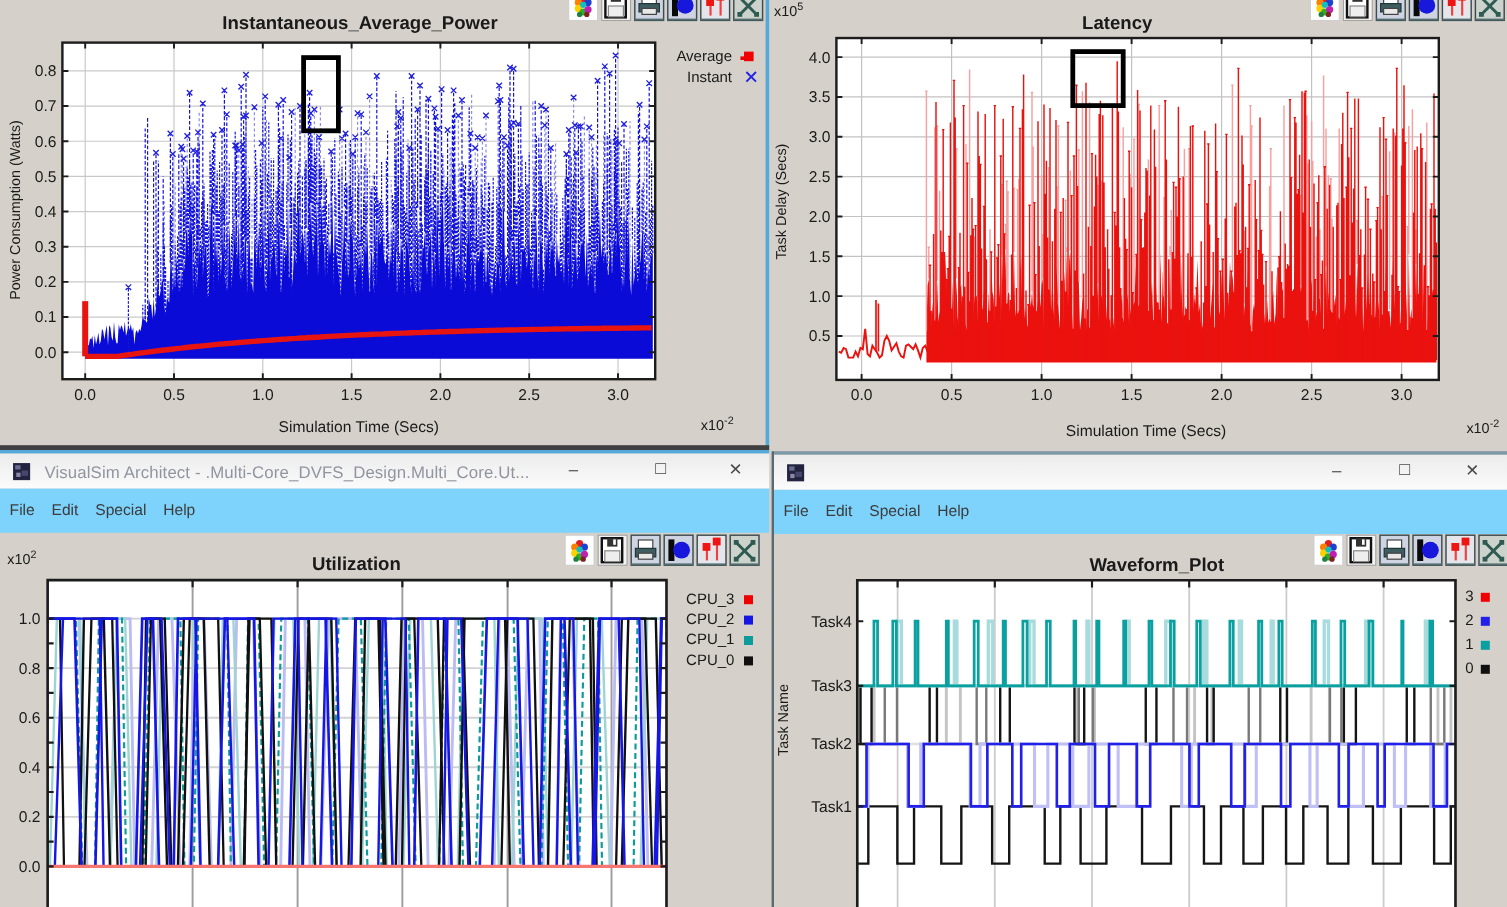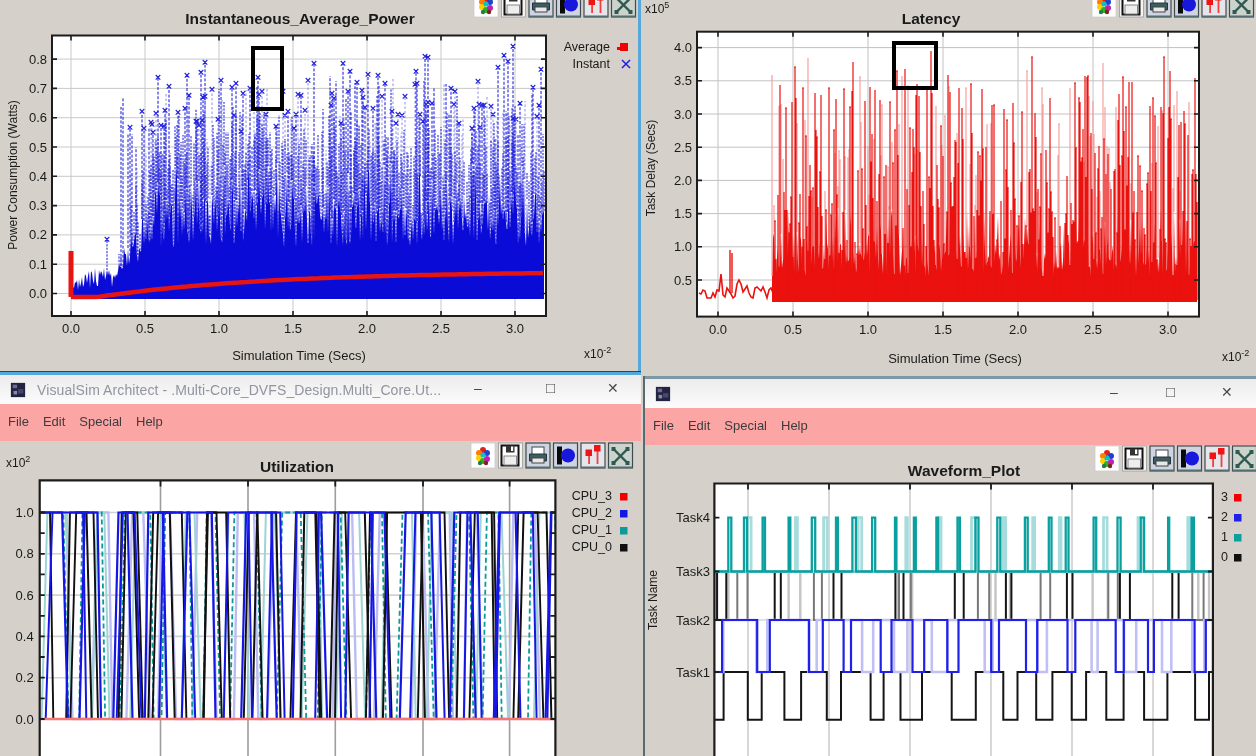--- a/index.html
+++ b/index.html
@@ -1,31 +1,31 @@
 <!DOCTYPE html>
 <html><head><meta charset="utf-8">
 <style>
 * { margin:0; padding:0; box-sizing:border-box; }
 html,body { width:1256px; height:756px; overflow:hidden; background:#d5d1ca;
   font-family:"Liberation Sans", sans-serif; }
 .abs { position:absolute; }
 #tl { left:0; top:0; }
 #tr { left:641px; top:0; }
 #divider { left:638px; top:0; width:3px; height:372px; background:#54a9da; }
-#wl { left:0; top:371px; width:641px; height:385px; border-top:1px solid #404040; }
+#wl { left:0; top:371px; width:641px; height:385px; border-top:4px solid #404040; }
 #wl .blue { height:3px; background:#54a9da; }
 #wr { left:643px; top:376px; width:613px; height:380px; border-left:2px solid #5a6a72; }
 #wr .blue { height:2.5px; background:#7e98a6; }
 .tbar { height:29px; background:linear-gradient(#ececec, #fbfbfb); position:relative; }
 .wicon { position:absolute; left:10px; top:7px; }
 .wtitle { position:absolute; left:37px; top:6.5px; font-size:14px; letter-spacing:0.1px; color:#9294a0; white-space:nowrap; }
 .ctrl { position:absolute; top:5px; font-size:14px; color:#4a4a4a; }
 #wl .minb { left:474px; } #wl .maxb { left:546px; top:4px; font-size:15px; } #wl .clsb { left:607px; }
 #wr .minb { left:465px; } #wr .maxb { left:521px; top:4px; font-size:15px; } #wr .clsb { left:576px; }
-.mbar { height:37px; background:#fca5a5; padding:10px 16px 0 8px; font-size:13px; color:#3c3c3c; }
+.mbar { height:37px; background:#7dd3fc; padding:10px 16px 0 8px; font-size:13px; color:#3c3c3c; }
 .mbar span { margin-right:14px; }
 </style></head>
 <body>
 <div class="abs" id="tl"><svg width="641" height="371" viewBox="0 0 641 371">
       <rect width="641" height="371" fill="#d5d1ca"></rect>
       <rect x="52" y="35.5" width="494" height="280.5" fill="#ffffff"></rect>
       <path d="M52 293.5 H546 M52 264.2 H546 M52 234.9 H546 M52 205.6 H546 M52 176.3 H546 M52 147.0 H546 M52 117.7 H546 M52 88.4 H546 M52 59.1 H546 M71.0 35.5 V316 M145.0 35.5 V316 M219.0 35.5 V316 M293.0 35.5 V316 M367.0 35.5 V316 M441.0 35.5 V316 M515.0 35.5 V316" stroke="#c9c9c9" stroke-width="1" fill="none"></path>
       <path d="M71 299 L71 283 L72 290 L73 287 L74 288 L75 282 L76 283 L77 280 L78 290 L79 279 L80 287 L81 283 L82 277 L83 287 L84 284 L85 274 L86 276 L87 283 L88 276 L89 271 L90 288 L91 271 L92 273 L93 281 L94 284 L95 268 L96 281 L97 286 L98 286 L99 270 L100 275 L101 271 L102 273 L103 277 L104 268 L105 280 L106 276 L107 271 L108 275 L109 270 L110 276 L111 273 L112 287 L113 277 L114 275 L115 278 L116 274 L117 276 L118 271 L119 262 L120 267 L121 266 L122 269 L123 267 L124 248 L125 254 L126 254 L127 266 L128 248 L129 264 L130 256 L131 235 L132 245 L133 247 L134 241 L135 234 L136 235 L137 255 L138 262 L139 249 L140 250 L141 252 L142 219 L143 220 L144 244 L145 227 L146 239 L147 212 L148 233 L149 242 L150 242 L151 225 L152 239 L153 216 L154 226 L155 194 L156 190 L157 214 L158 182 L159 194 L160 195 L161 246 L162 211 L163 233 L164 241 L165 223 L166 200 L167 220 L168 198 L169 231 L170 215 L171 206 L172 206 L173 247 L174 246 L175 200 L176 166 L177 178 L178 243 L179 179 L180 218 L181 201 L182 235 L183 208 L184 230 L185 212 L186 187 L187 229 L188 234 L189 243 L190 235 L191 186 L192 211 L193 240 L194 217 L195 205 L196 180 L197 224 L198 208 L199 181 L200 229 L201 234 L202 223 L203 232 L204 198 L205 201 L206 244 L207 203 L208 198 L209 238 L210 235 L211 244 L212 195 L213 205 L214 224 L215 194 L216 209 L217 231 L218 216 L219 175 L220 220 L221 238 L222 242 L223 215 L224 165 L225 234 L226 214 L227 216 L228 197 L229 209 L230 226 L231 231 L232 179 L233 194 L234 243 L235 233 L236 200 L237 227 L238 203 L239 214 L240 168 L241 231 L242 190 L243 241 L244 232 L245 209 L246 213 L247 221 L248 180 L249 169 L250 213 L251 208 L252 191 L253 200 L254 218 L255 190 L256 230 L257 205 L258 199 L259 169 L260 200 L261 214 L262 198 L263 195 L264 170 L265 229 L266 204 L267 204 L268 166 L269 201 L270 204 L271 231 L272 188 L273 229 L274 196 L275 213 L276 195 L277 163 L278 237 L279 180 L280 208 L281 215 L282 226 L283 233 L284 247 L285 218 L286 207 L287 172 L288 229 L289 202 L290 231 L291 225 L292 180 L293 197 L294 199 L295 231 L296 247 L297 224 L298 212 L299 223 L300 222 L301 205 L302 242 L303 213 L304 203 L305 211 L306 186 L307 222 L308 243 L309 213 L310 210 L311 234 L312 246 L313 180 L314 237 L315 186 L316 202 L317 204 L318 195 L319 197 L320 214 L321 220 L322 218 L323 207 L324 233 L325 213 L326 219 L327 185 L328 232 L329 186 L330 210 L331 243 L332 218 L333 236 L334 199 L335 210 L336 206 L337 246 L338 207 L339 196 L340 207 L341 215 L342 235 L343 245 L344 211 L345 238 L346 240 L347 245 L348 173 L349 239 L350 244 L351 235 L352 206 L353 207 L354 193 L355 218 L356 228 L357 205 L358 207 L359 189 L360 240 L361 217 L362 210 L363 238 L364 167 L365 193 L366 230 L367 196 L368 172 L369 169 L370 202 L371 240 L372 205 L373 224 L374 220 L375 202 L376 241 L377 213 L378 209 L379 208 L380 232 L381 218 L382 224 L383 232 L384 165 L385 234 L386 214 L387 245 L388 237 L389 205 L390 200 L391 163 L392 242 L393 221 L394 210 L395 221 L396 242 L397 210 L398 216 L399 219 L400 207 L401 210 L402 188 L403 240 L404 206 L405 235 L406 208 L407 219 L408 241 L409 235 L410 246 L411 232 L412 217 L413 240 L414 221 L415 216 L416 223 L417 244 L418 221 L419 174 L420 176 L421 231 L422 240 L423 215 L424 235 L425 223 L426 201 L427 231 L428 214 L429 197 L430 235 L431 238 L432 179 L433 215 L434 234 L435 210 L436 210 L437 205 L438 212 L439 224 L440 212 L441 189 L442 230 L443 217 L444 240 L445 210 L446 220 L447 180 L448 230 L449 242 L450 203 L451 196 L452 211 L453 244 L454 222 L455 198 L456 216 L457 183 L458 229 L459 201 L460 210 L461 197 L462 218 L463 230 L464 195 L465 219 L466 212 L467 225 L468 228 L469 214 L470 236 L471 198 L472 163 L473 215 L474 238 L475 162 L476 198 L477 240 L478 220 L479 220 L480 203 L481 234 L482 226 L483 220 L484 201 L485 205 L486 197 L487 203 L488 231 L489 194 L490 239 L491 228 L492 218 L493 230 L494 210 L495 234 L496 244 L497 209 L498 226 L499 203 L500 178 L501 215 L502 201 L503 219 L504 209 L505 212 L506 222 L507 229 L508 212 L509 202 L510 227 L511 209 L512 192 L513 213 L514 194 L515 173 L516 201 L517 210 L518 244 L519 231 L520 239 L521 217 L522 166 L523 214 L524 179 L525 233 L526 246 L527 199 L528 238 L529 228 L530 213 L531 233 L532 236 L533 221 L534 216 L535 194 L536 195 L537 232 L538 210 L539 244 L540 220 L541 232 L542 215 L543 213 L544 211 L544 299 Z" fill="#0b0bd8" stroke="none"></path>
       <path d="M131 235 V172 M137 255 V168 M146 239 V153 M151 225 V123 M152 239 V125 M155 194 V139 M156 190 V114 M163 233 V154 M166 200 V94 M176 166 V165 M179 179 V165 M181 201 V151 M186 187 V165 M188 234 V116 M194 217 V156 M198 208 V121 M199 181 V125 M200 229 V155 M205 201 V96 M207 203 V139 M210 235 V166 M212 195 V90 M218 216 V120 M221 238 V135 M222 242 V98 M224 165 V161 M234 243 V115 M241 231 V131 M242 190 V164 M246 213 V90 M254 218 V83 M262 198 V91 M263 195 V140 M267 204 V87 M268 166 V147 M283 233 V91 M285 218 V115 M291 225 V118 M294 199 V129 M298 212 V95 M299 223 V139 M303 213 V138 M305 211 V110 M308 243 V81 M311 234 V146 M326 219 V150 M331 243 V105 M340 207 V116 M344 211 V117 M356 228 V136 M359 189 V127 M370 202 V142 M375 202 V122 M376 241 V123 M382 224 V96 M383 232 V136 M391 163 V152 M393 221 V77 M396 242 V123 M398 216 V114 M401 210 V133 M402 188 V116 M405 235 V97 M415 216 V84 M418 221 V142 M425 223 V143 M444 240 V83 M450 203 V150 M454 222 V104 M455 198 V91 M462 218 V135 M463 230 V118 M477 240 V152 M478 220 V81 M487 203 V97 M491 228 V107 M493 230 V114 M496 244 V144 M497 209 V120 M503 219 V112 M507 229 V113 M510 227 V125 M513 213 V119 M516 201 V120 M521 217 V146 M525 233 V101 M537 232 V117" stroke="#8c8cf0" stroke-width="1" fill="none" stroke-dasharray="2.5,2"></path>
       <path d="M107 294 V239 M119 262 V254 M121 266 V256 M131 235 V205 M132 245 V231 M134 241 V212 M136 235 V184 M137 255 V205 M138 262 V222 M140 250 V234 M142 219 V182 M143 220 V171 M146 239 V204 M148 233 V196 M149 242 V212 M150 242 V170 M151 225 V164 M152 239 V200 M153 216 V154 M154 226 V157 M155 194 V173 M156 190 V139 M157 214 V148 M158 182 V136 M159 194 V167 M160 195 V151 M161 246 V172 M162 211 V153 M163 233 V207 M164 241 V158 M165 223 V183 M166 200 V119 M167 220 V189 M168 198 V168 M169 231 V160 M170 215 V153 M171 206 V185 M172 206 V184 M173 247 V169 M174 246 V189 M175 200 V126 M176 166 V137 M177 178 V125 M178 243 V214 M179 179 V115 M180 218 V154 M181 201 V142 M182 235 V176 M183 208 V135 M184 230 V161 M185 212 V165 M186 187 V153 M187 229 V152 M188 234 V208 M189 243 V195 M190 235 V185 M191 186 V136 M193 240 V195 M194 217 V143 M195 205 V180 M196 180 V109 M197 224 V175 M199 181 V154 M200 229 V211 M201 234 V179 M202 223 V173 M203 232 V204 M204 198 V112 M205 201 V156 M206 244 V175 M207 203 V162 M208 198 V148 M209 238 V216 M210 235 V215 M212 195 V164 M213 205 V125 M214 224 V138 M216 209 V186 M217 231 V191 M218 216 V150 M219 175 V89 M220 220 V177 M222 242 V199 M223 215 V144 M224 165 V102 M225 234 V177 M226 214 V132 M227 216 V166 M228 197 V132 M229 209 V187 M230 226 V158 M231 231 V177 M232 179 V123 M233 194 V106 M234 243 V167 M235 233 V153 M236 200 V115 M237 227 V187 M239 214 V152 M240 168 V112 M242 190 V115 M243 241 V169 M245 209 V170 M246 213 V153 M247 221 V177 M248 180 V144 M249 169 V134 M250 213 V155 M251 208 V188 M254 218 V141 M255 190 V132 M256 230 V193 M257 205 V118 M258 199 V146 M259 169 V118 M260 200 V113 M261 214 V138 M262 198 V123 M263 195 V129 M264 170 V112 M265 229 V167 M266 204 V139 M267 204 V138 M268 166 V138 M269 201 V172 M270 204 V132 M271 231 V170 M273 229 V187 M274 196 V169 M276 195 V157 M277 163 V131 M278 237 V210 M279 180 V115 M280 208 V162 M281 215 V197 M282 226 V143 M283 233 V148 M284 247 V178 M285 218 V139 M287 172 V154 M289 202 V151 M290 231 V200 M291 225 V154 M292 180 V116 M293 197 V163 M294 199 V131 M295 231 V185 M296 247 V207 M297 224 V196 M298 212 V156 M299 223 V144 M300 222 V200 M301 205 V177 M302 242 V189 M303 213 V164 M304 203 V128 M305 211 V169 M306 186 V140 M309 213 V158 M310 210 V155 M311 234 V216 M312 246 V171 M313 180 V155 M314 237 V158 M315 186 V165 M316 202 V169 M317 204 V166 M318 195 V135 M319 197 V169 M320 214 V192 M322 218 V132 M323 207 V167 M324 233 V194 M326 219 V192 M327 185 V161 M328 232 V167 M329 186 V115 M330 210 V131 M331 243 V155 M332 218 V146 M333 236 V211 M334 199 V117 M335 210 V127 M336 206 V165 M337 246 V171 M338 207 V177 M339 196 V144 M340 207 V185 M341 215 V138 M342 235 V171 M343 245 V227 M344 211 V124 M345 238 V214 M346 240 V194 M347 245 V168 M348 173 V149 M349 239 V191 M350 244 V220 M351 235 V155 M352 206 V187 M354 193 V148 M355 218 V138 M356 228 V142 M357 205 V121 M358 207 V164 M359 189 V125 M360 240 V172 M361 217 V192 M362 210 V179 M363 238 V178 M365 193 V164 M366 230 V183 M367 196 V161 M368 172 V147 M369 169 V128 M371 240 V155 M372 205 V153 M373 224 V149 M374 220 V164 M375 202 V153 M376 241 V179 M378 209 V136 M379 208 V144 M380 232 V162 M381 218 V182 M382 224 V166 M383 232 V213 M385 234 V183 M386 214 V137 M387 245 V158 M389 205 V185 M390 200 V155 M391 163 V89 M392 242 V192 M393 221 V162 M394 210 V149 M395 221 V154 M396 242 V197 M397 210 V158 M398 216 V198 M399 219 V172 M400 207 V188 M401 210 V154 M402 188 V162 M403 240 V172 M404 206 V130 M406 208 V174 M407 219 V151 M408 241 V209 M409 235 V194 M410 246 V168 M411 232 V147 M413 240 V205 M414 221 V156 M415 216 V170 M416 223 V140 M417 244 V175 M418 221 V174 M419 174 V116 M420 176 V155 M421 231 V213 M422 240 V214 M424 235 V189 M425 223 V172 M426 201 V114 M427 231 V191 M428 214 V144 M429 197 V128 M430 235 V170 M431 238 V168 M433 215 V155 M434 234 V171 M435 210 V129 M436 210 V158 M438 212 V134 M439 224 V153 M440 212 V190 M441 189 V127 M442 230 V207 M443 217 V177 M444 240 V185 M445 210 V141 M446 220 V172 M447 180 V113 M449 242 V212 M450 203 V128 M451 196 V147 M452 211 V153 M453 244 V224 M454 222 V177 M455 198 V151 M456 216 V163 M457 183 V96 M458 229 V192 M459 201 V183 M460 210 V158 M462 218 V171 M464 195 V161 M467 225 V181 M468 228 V201 M469 214 V165 M470 236 V196 M471 198 V158 M472 163 V134 M473 215 V175 M474 238 V172 M475 162 V108 M477 240 V166 M478 220 V145 M479 220 V201 M480 203 V162 M481 234 V214 M482 226 V196 M483 220 V173 M484 201 V174 M485 205 V118 M486 197 V146 M487 203 V173 M490 239 V202 M491 228 V141 M492 218 V188 M493 230 V148 M494 210 V123 M495 234 V182 M496 244 V162 M497 209 V169 M498 226 V141 M499 203 V175 M502 201 V167 M503 219 V153 M506 222 V138 M508 212 V177 M509 202 V116 M510 227 V171 M511 209 V186 M512 192 V107 M513 213 V133 M514 194 V114 M515 173 V105 M516 201 V166 M517 210 V172 M518 244 V225 M519 231 V186 M520 239 V183 M521 217 V183 M522 166 V124 M523 214 V157 M524 179 V124 M527 199 V173 M529 228 V181 M531 233 V152 M532 236 V191 M533 221 V167 M535 194 V157 M536 195 V151 M537 232 V195 M538 210 V176 M540 220 V196 M542 215 V182 M543 213 V134 M544 211 V171" stroke="#1515dc" stroke-width="1" fill="none" stroke-dasharray="2.2,1.2"></path>

